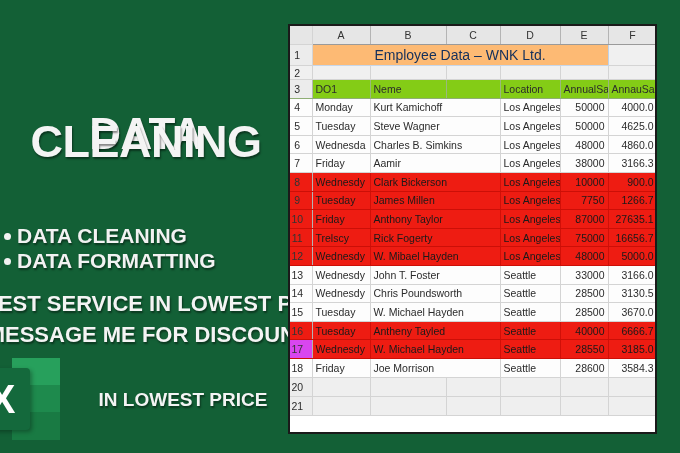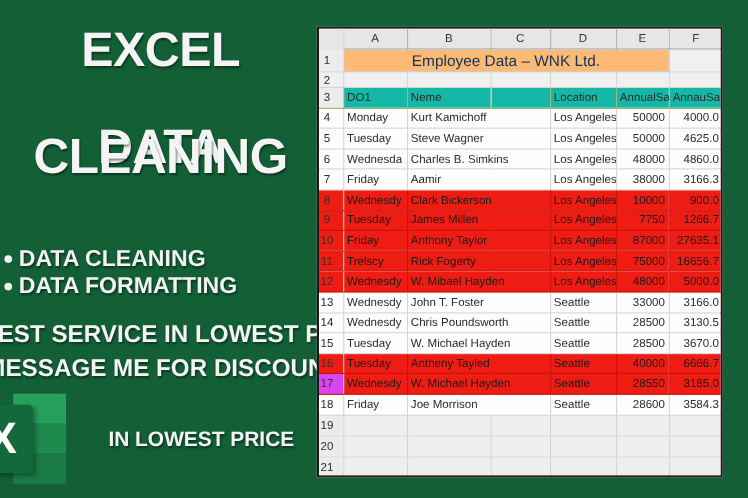--- a/index.html
+++ b/index.html
@@ -119,39 +119,38 @@
   tr.r-title td.titlecell{
     background:#fdba74;color:#14305c;
     font-size:14px;text-align:center;font-weight:normal;
     border-right:1px solid #bdd1e8;border-bottom:1px solid #c7d6e9;
     height:21px;
   }
   tr.r-title td.blank{background:#f0f0f0;border-bottom:1px solid #d4d4d4;}
   tr.r-blank td{background:#f0f0f0;height:14px;}
 
   tr.r-head td{
-    background:#14b8a6;color:#2b2b2b;
+    background:#84cc16;color:#2b2b2b;
     border-right:1px solid #9ab87e;border-bottom:1px solid #8fae74;
     border-top:1px solid #8fae74;
   }
   tr.r-head td.rowhead{background:#ececec;border-right:1px solid #b4b4b4;}
 
   tr.dup td{background:#ee1c12;color:#1a1a1a;border-right-color:#d01008;border-bottom-color:#cc0f07;}
   tr.dup td.rowhead{background:#d946ef;color:#333;border-right:1px solid #b4b4b4;}
   tr.dup td.rowhead.redhead{background:#ee1c12;}
   tr.data td{background:#fdfdfd;}
   tr.empty td{background:#efefef;height:19px;}
   tr.empty td.rowhead{background:#ececec;}
 </style>
 </head>
 <body>
 
 <div id="promo">
 
-  <div class="hero" id="hero1">EXCEL</div>
   <div class="hero" id="hero2">DATA</div>
   <div class="hero" id="hero3">CLEANING</div>
 
   <div class="bullet" id="bullet1">
     <span class="dot"></span><span class="bl-text">DATA CLEANING</span>
   </div>
   <div class="bullet" id="bullet2">
     <span class="dot"></span><span class="bl-text">DATA FORMATTING</span>
   </div>
 
@@ -369,31 +368,20 @@
             <span class="rn">18</span>
           </td>
           <td class="txt">Friday</td>
           <td class="txt" colspan="2">Joe Morrison</td>
           <td class="txt">Seattle</td>
           <td class="num">28600</td>
           <td class="num">3584.3</td>
         </tr>
         <tr class="empty">
           <td class="rowhead">
-            <span class="rn">19</span>
-          </td>
-          <td></td>
-          <td></td>
-          <td></td>
-          <td></td>
-          <td></td>
-          <td></td>
-        </tr>
-        <tr class="empty">
-          <td class="rowhead">
             <span class="rn">20</span>
           </td>
           <td></td>
           <td></td>
           <td></td>
           <td></td>
           <td></td>
           <td></td>
         </tr>
         <tr class="empty">

